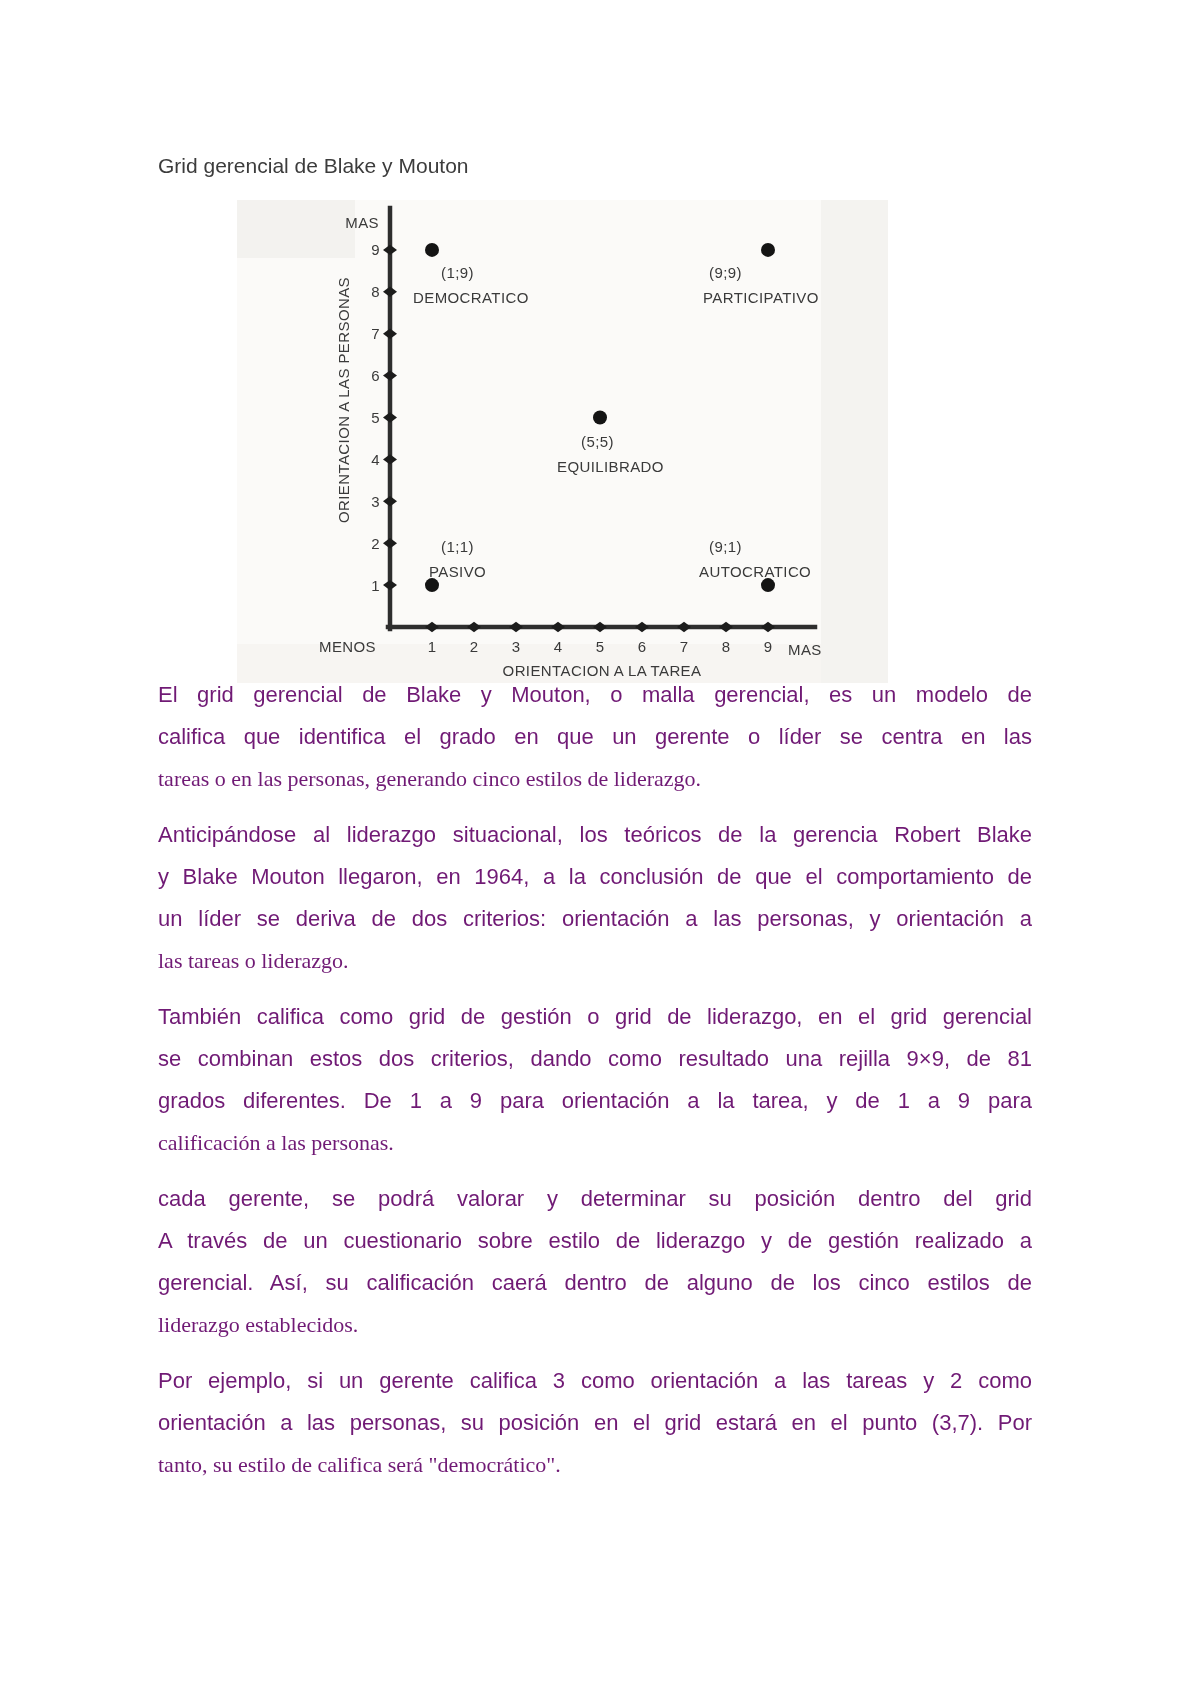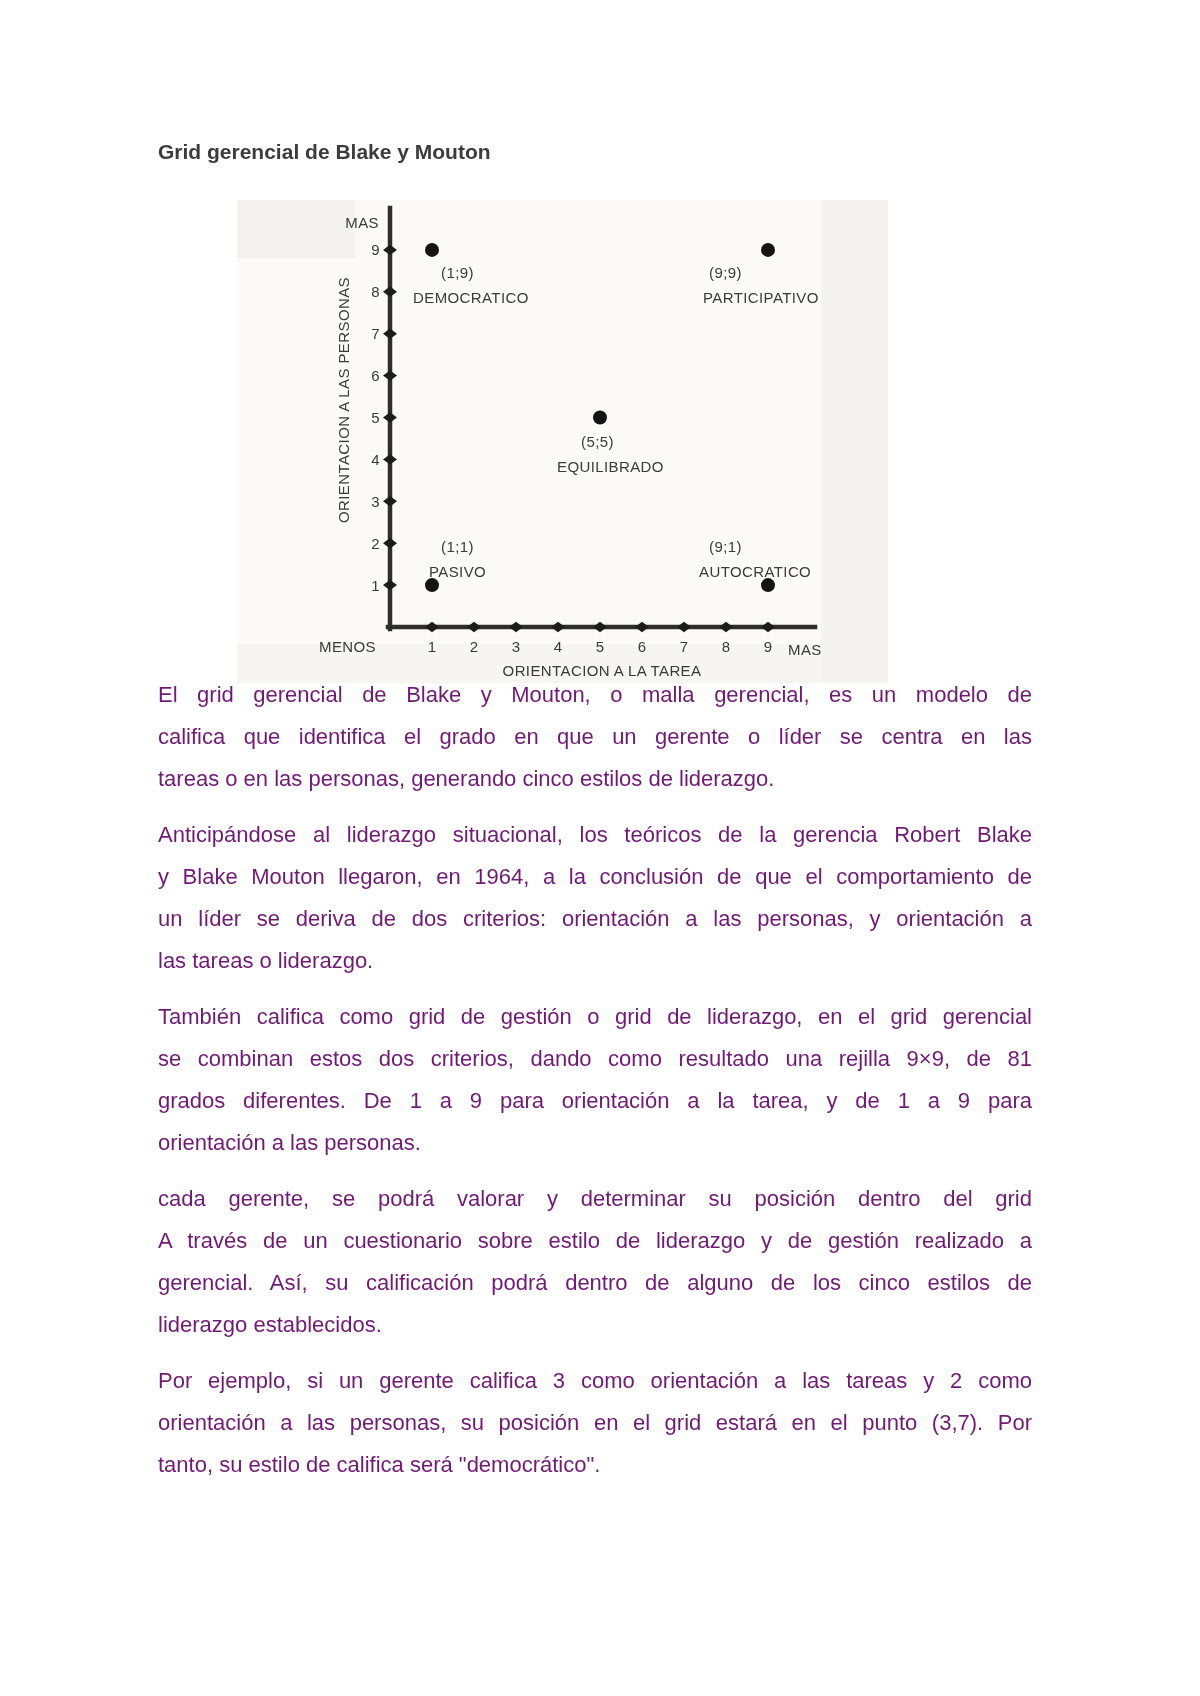--- a/index.html
+++ b/index.html
@@ -6,22 +6,22 @@
   .page{
     position:relative;
     width:1200px;height:1696px;
     margin:0 auto;
     background:#ffffff;
     font-family:"Liberation Sans","DejaVu Sans",sans-serif;
     color:#3e3e3e;
     overflow:hidden;
   }
   .title{
-    position:absolute;left:158px;top:138px;
-    font-size:21px;line-height:28px;font-weight:700;margin:0;
+    position:absolute;left:158px;top:152px;
+    font-size:21px;line-height:28px;font-weight:400;margin:0;
     color:#3c3c3c;
   }
   .figure{
     position:absolute;left:237px;top:200px;width:651px;height:483px;margin:0;
   }
   .figure svg{display:block;filter:blur(0.3px);}
   .figure svg text{
     font-family:"Liberation Sans","DejaVu Sans",sans-serif;
     font-size:15px;fill:#3a3a3a;letter-spacing:0.4px;
   }
@@ -29,21 +29,21 @@
   .body-text{
     position:absolute;left:158px;top:674px;width:874px;
     font-size:22px;color:#701a75;
   }
   .para{margin:0 0 14px 0;}
   .pline{
     display:block;height:42px;line-height:42px;
     text-align:justify;text-align-last:justify;text-justify:inter-word;
     white-space:normal;
   }
-  .pline.last{text-align-last:left;}
+  .pline.last{text-align-last:left;font-family:Liberation Serif, serif;}
 </style>
 </head>
 <body>
 
 <div class="page">
 
   <h1 class="title">Grid gerencial de Blake y Mouton</h1>
 
   <figure class="figure">
     <svg id="grid-chart" width="651" height="483" viewBox="0 0 651 483">
@@ -124,27 +124,27 @@
       <span class="pline">Anticipándose al liderazgo situacional, los teóricos de la gerencia Robert Blake</span>
       <span class="pline">y Blake Mouton llegaron, en 1964, a la conclusión de que el comportamiento de</span>
       <span class="pline">un líder se deriva de dos criterios: orientación a las personas, y orientación a</span>
       <span class="pline last">las tareas o liderazgo.</span>
     </div>
 
     <div class="para">
       <span class="pline">También califica como grid de gestión o grid de liderazgo, en el grid gerencial</span>
       <span class="pline">se combinan estos dos criterios, dando como resultado una rejilla 9×9, de 81</span>
       <span class="pline">grados diferentes. De 1 a 9 para orientación a la tarea, y de 1 a 9 para</span>
-      <span class="pline last">orientación a las personas.</span>
+      <span class="pline last">calificación a las personas.</span>
     </div>
 
     <div class="para">
       <span class="pline">cada gerente, se podrá valorar y determinar su posición dentro del grid</span>
       <span class="pline">A través de un cuestionario sobre estilo de liderazgo y de gestión realizado a</span>
-      <span class="pline">gerencial. Así, su calificación podrá dentro de alguno de los cinco estilos de</span>
+      <span class="pline">gerencial. Así, su calificación caerá dentro de alguno de los cinco estilos de</span>
       <span class="pline last">liderazgo establecidos.</span>
     </div>
 
     <div class="para">
       <span class="pline">Por ejemplo, si un gerente califica 3 como orientación a las tareas y 2 como</span>
       <span class="pline">orientación a las personas, su posición en el grid estará en el punto (3,7). Por</span>
       <span class="pline last">tanto, su estilo de califica será "democrático".</span>
     </div>
 
   </div>

